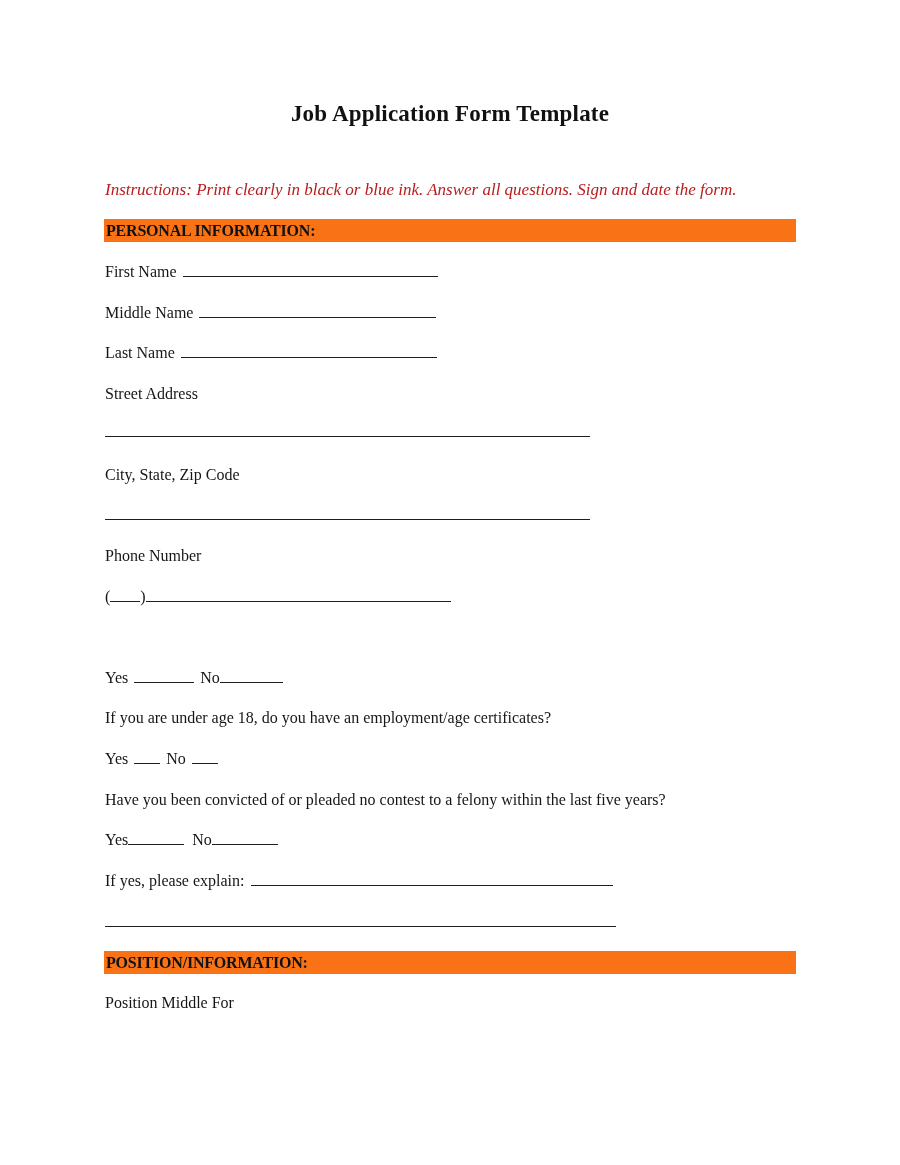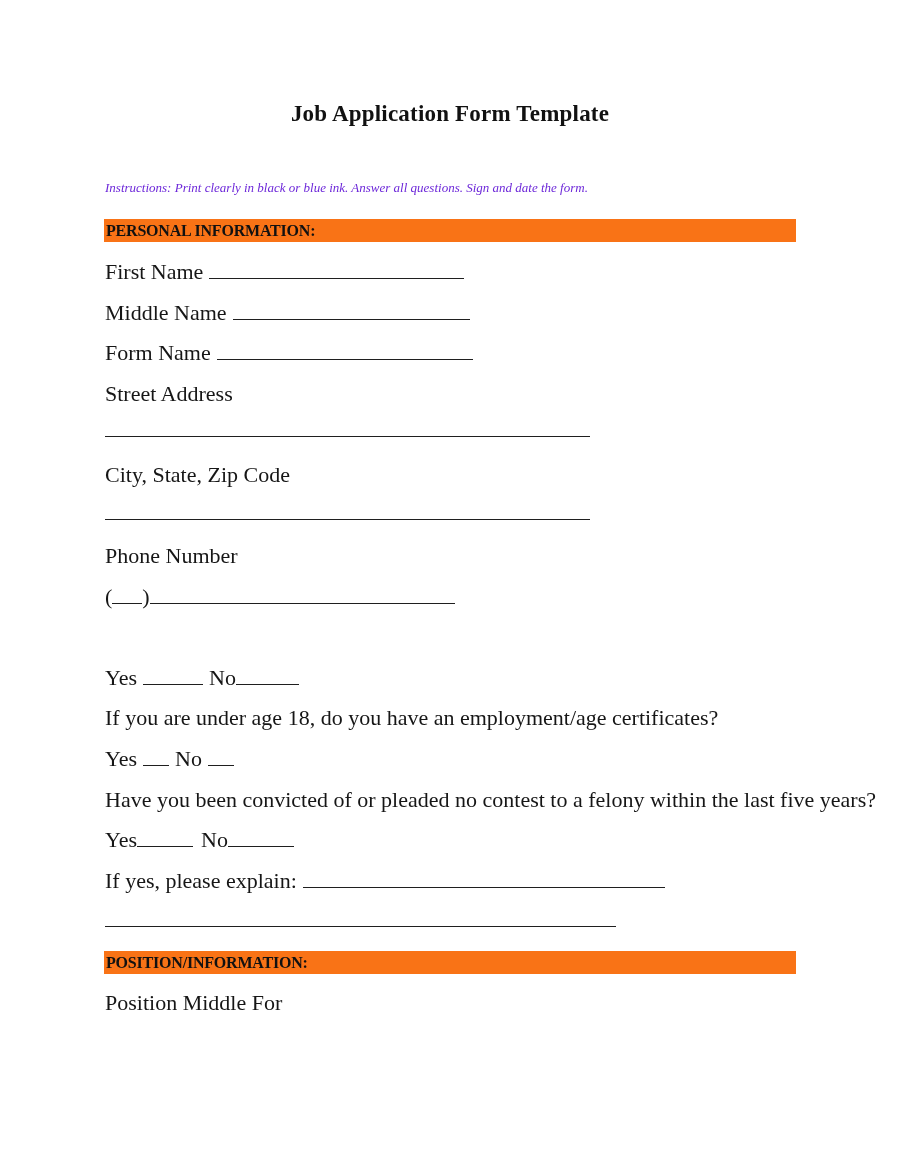--- a/index.html
+++ b/index.html
@@ -22,43 +22,43 @@
     font-size: 23px;
     font-weight: bold;
     color: #111111;
     letter-spacing: 0.2px;
   }
   .instructions {
     position: absolute;
     top: 180px;
     left: 105px;
     margin: 0;
-    font-size: 13px;
+    font-size: 17px;
     font-style: italic;
-    color: #6d28d9;
+    color: #b91c1c;
     white-space: nowrap;
   }
   .section-bar {
     position: absolute;
     left: 104px;
     width: 692px;
     height: 23px;
     background: #f97316;
     font-size: 16px;
     font-weight: bold;
     line-height: 23px;
     padding-left: 2px;
     box-sizing: border-box;
     color: #111111;
     letter-spacing: -0.2px;
   }
   .row {
     position: absolute;
     left: 105px;
-    font-size: 22px;
+    font-size: 16px;
     line-height: 20px;
     white-space: nowrap;
   }
   .blank {
     display: inline-block;
     height: 14px;
     border-bottom: 1.5px solid #1f1f1f;
     vertical-align: baseline;
   }
   .hr-blank {
@@ -82,21 +82,21 @@
 
   <div class="row" style="top:262px">
     <span>First Name</span><span class="blank gap" style="width:255px"></span>
   </div>
 
   <div class="row" style="top:303px">
     <span>Middle Name</span><span class="blank gap" style="width:237px"></span>
   </div>
 
   <div class="row" style="top:343px">
-    <span>Form Name</span><span class="blank gap" style="width:256px"></span>
+    <span>Last Name</span><span class="blank gap" style="width:256px"></span>
   </div>
 
   <div class="row" style="top:384px">
     <span>Street Address</span>
   </div>
 
   <div class="hr-blank" style="top:436px; width:485px"></div>
 
   <div class="row" style="top:465px">
     <span>City, State, Zip Code</span>

